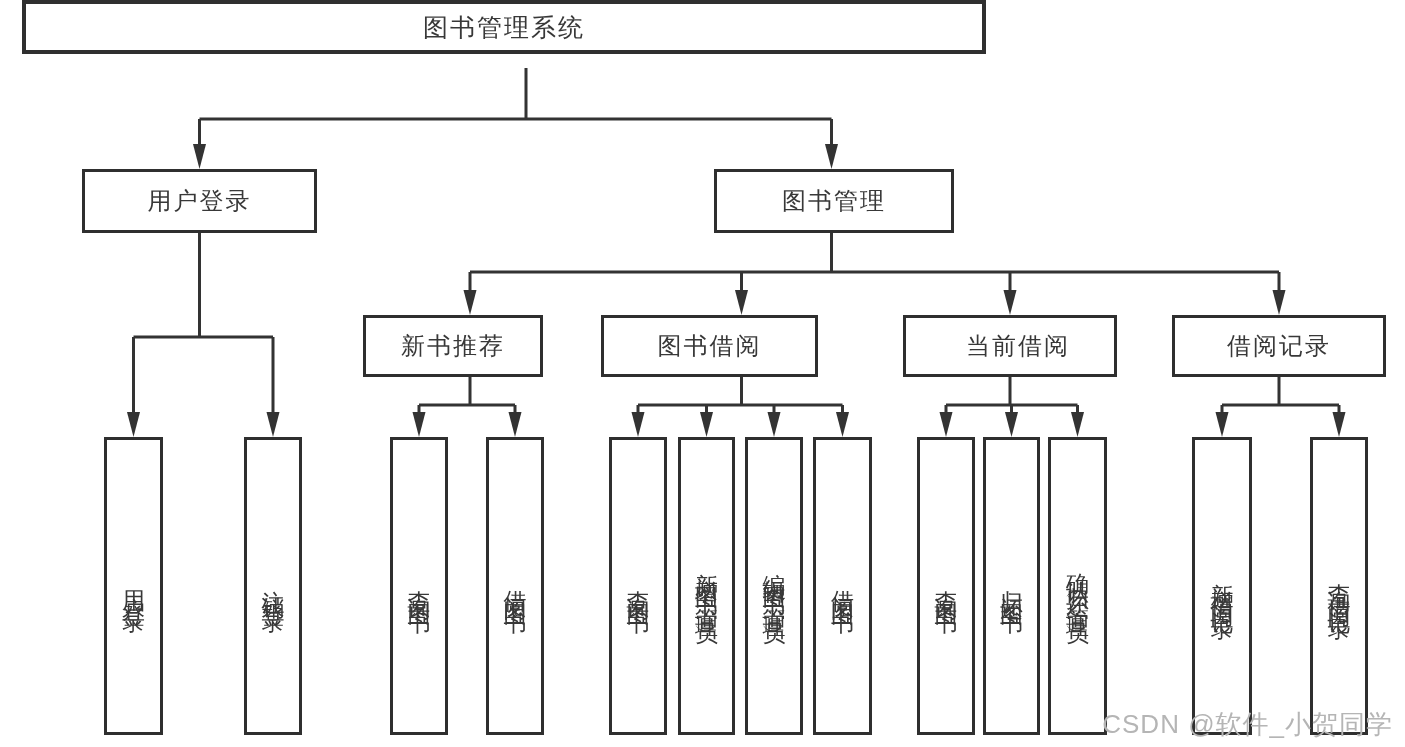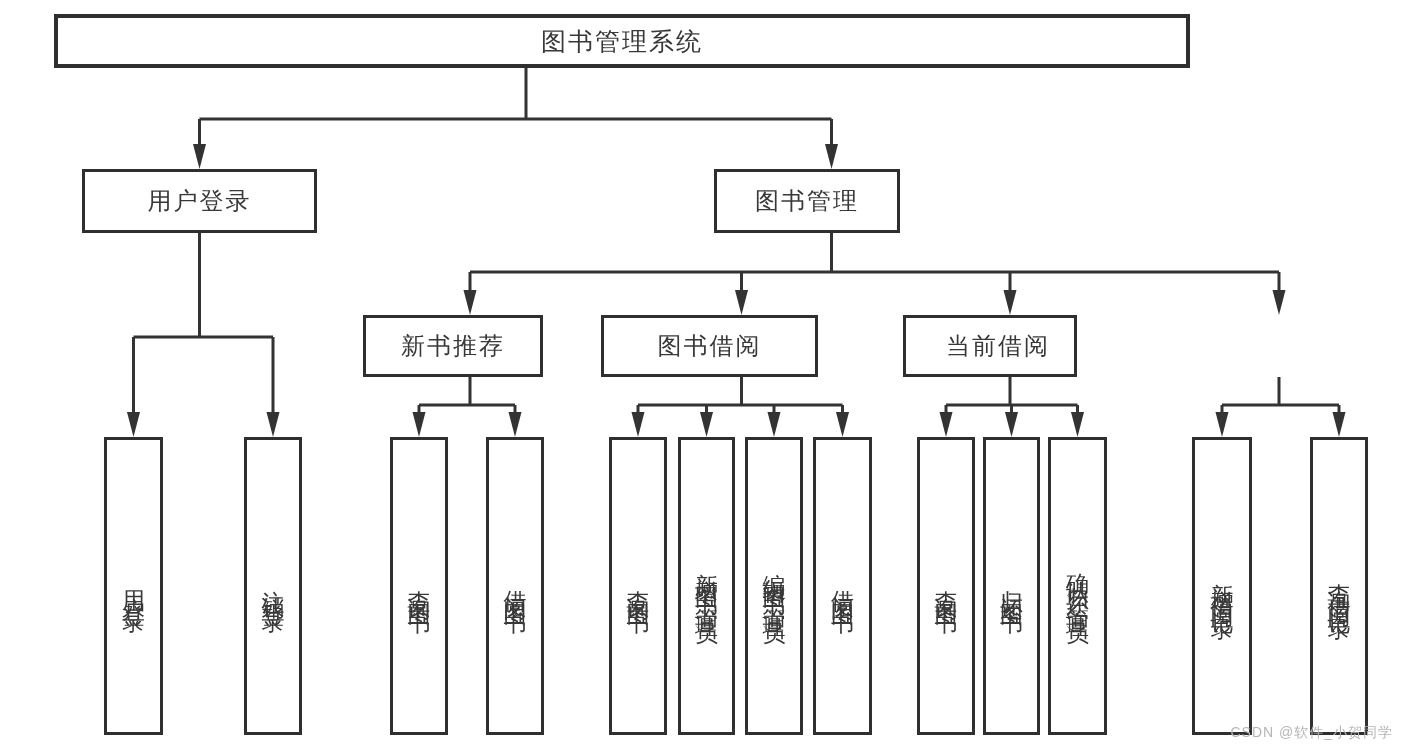--- a/index.html
+++ b/index.html
@@ -33,46 +33,46 @@
   .root{border-width:4px;font-size:25px;}
   .vbox{letter-spacing:0;}
   .vbox .vtext{
     writing-mode:vertical-rl;
     text-orientation:mixed;
     font-size:23px;
     letter-spacing:7px;
     line-height:1;
   }
   
-  #n-root{left:22px;top:14px;width:1136px;height:54px;margin-left:32px;}
+  #n-root{left:22px;top:0;width:964px;height:54px;}
   #n-user-login{left:82px;top:169px;width:235px;height:64px;}
-  #n-book-mgmt{left:714px;top:169px;width:186px;height:64px;}
+  #n-book-mgmt{left:714px;top:169px;width:240px;height:64px;}
   #n-new-rec{left:363px;top:315px;width:180px;height:62px;}
   #n-borrow{left:601px;top:315px;width:217px;height:62px;}
-  #n-current{left:903px;top:315px;width:174px;height:62px;padding-left:16px;}
+  #n-current{left:903px;top:315px;width:214px;height:62px;padding-left:16px;}
   #n-records{left:1172px;top:315px;width:214px;height:62px;}
   .leaf{top:437px;height:298px;}
   #l-ul-0{left:104px;width:59px;}
   #l-ul-1{left:244px;width:58px;}
   #l-nr-0{left:390px;width:58px;}
   #l-nr-1{left:486px;width:58px;}
   #l-bb-0{left:609px;width:58px;}
   #l-bb-1{left:678px;width:57px;}
   #l-bb-2{left:745px;width:58px;}
   #l-bb-3{left:813px;width:59px;}
   #l-cb-0{left:917px;width:58px;}
   #l-cb-1{left:983px;width:57px;}
   #l-cb-2{left:1048px;width:59px;}
   #l-br-0{left:1192px;width:60px;}
   #l-br-1{left:1310px;width:58px;}
   #watermark{
     position:absolute;
     right:12px;bottom:5px;
     color:var(--wm);
-    font-size:14px;
+    font-size:26px;
     letter-spacing:1px;
     z-index:5;
   }
 </style>
 </head>
 <body>
 
 <div id="stage">
 
   <svg id="wires" width="1405" height="747" viewBox="0 0 1405 747" aria-hidden="true">
@@ -128,20 +128,23 @@
 
   <div id="n-new-rec" class="box">
     <span>新书推荐</span>
   </div>
   <div id="n-borrow" class="box">
     <span>图书借阅</span>
   </div>
   <div id="n-current" class="box">
     <span>当前借阅</span>
   </div>
+  <div id="n-records" class="box">
+    <span>借阅记录</span>
+  </div>
 
   <div id="l-ul-0" class="box vbox leaf">
     <span class="vtext">用户登录</span>
   </div>
   <div id="l-ul-1" class="box vbox leaf">
     <span class="vtext">注销登录</span>
   </div>
 
   <div id="l-nr-0" class="box vbox leaf">
     <span class="vtext">查询图书</span>

